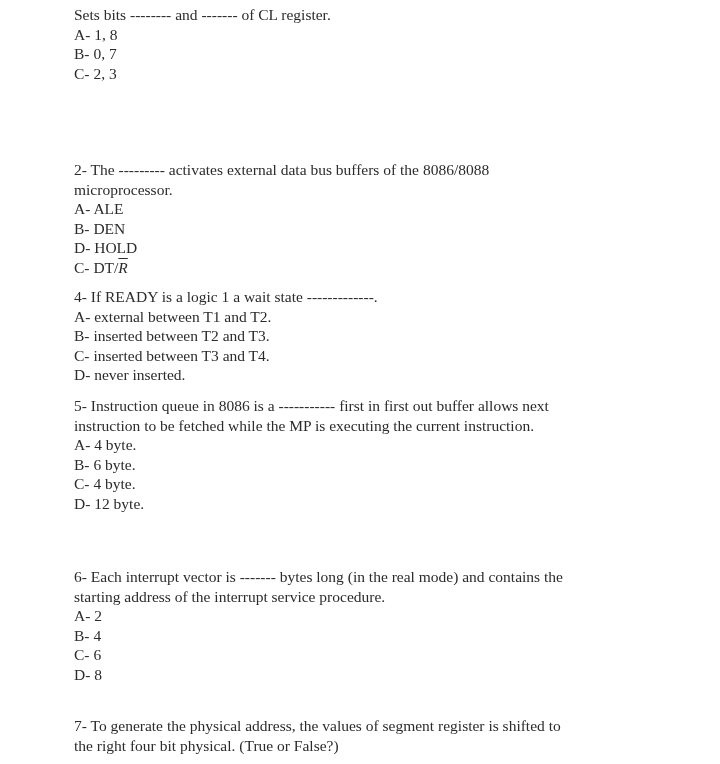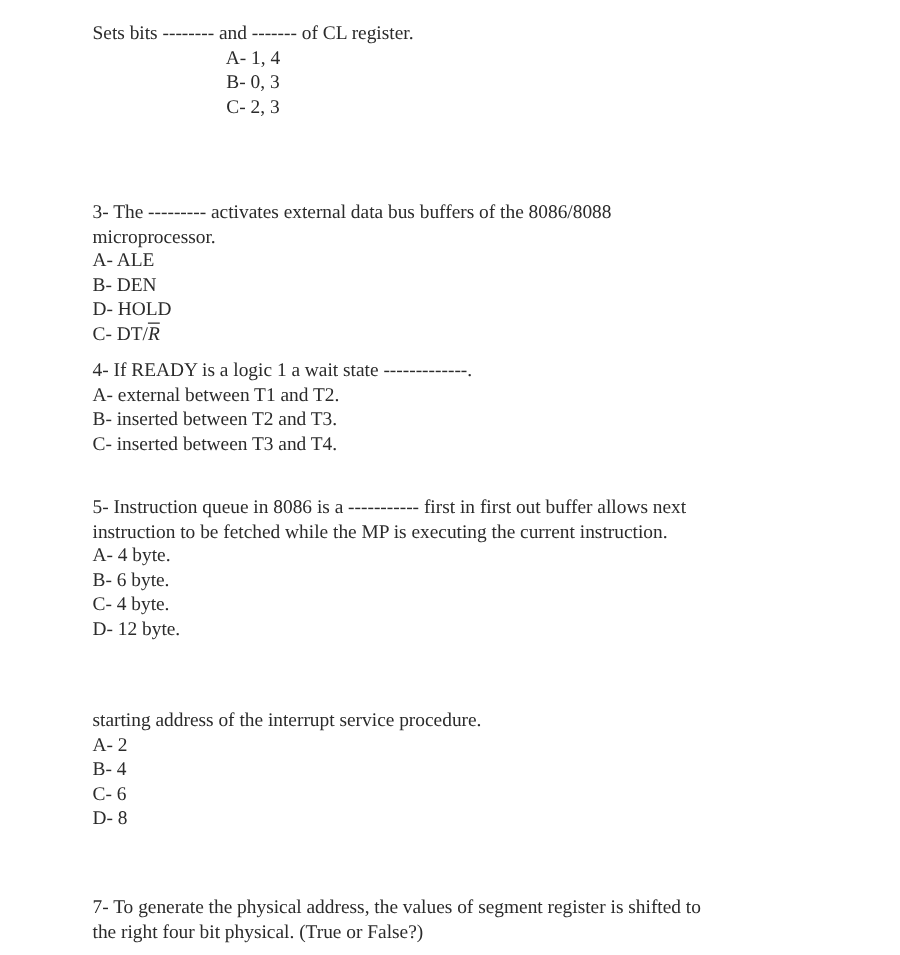--- a/index.html
+++ b/index.html
@@ -24,69 +24,71 @@
     }
     .question {
       margin: 0;
     }
     .line {
       display: block;
       height: 19.6px;
       line-height: 19.6px;
       white-space: nowrap;
     }
-    .q1 { position: absolute; top: 13px; text-align: center; }
+    .q1 { position: absolute; top: 1px; }
     .q3 { position: absolute; top: 156px; }
     .q4 { position: absolute; top: 283px; }
     .q5 { position: absolute; top: 392px; }
     .q6 { position: absolute; top: 563px; }
     .q7 { position: absolute; top: 712px; }
     .over-r {
       font-style: italic;
       text-decoration: overline;
     }
   </style>
 </head>
 <body>
 
 <div class="page">
 
   <div class="question q1">
     <span class="line">Sets bits -------- and ------- of CL register.</span>
-    <span class="line"><span>A-</span> <span>1, 4</span></span>
-    <span class="line"><span>B-</span> <span>0, 3</span></span>
+    <span class="line"><span>A-</span> <span>1, 8</span></span>
+    <span class="line"><span>B-</span> <span>0, 7</span></span>
     <span class="line"><span>C-</span> <span>2, 3</span></span>
   </div>
 
   <div class="question q3">
-    <span class="line">3- The --------- activates external data bus buffers of the 8086/8088</span>
+    <span class="line">2- The --------- activates external data bus buffers of the 8086/8088</span>
     <span class="line">microprocessor.</span>
     <span class="line"><span>A-</span> <span>ALE</span></span>
     <span class="line"><span>B-</span> <span>DEN</span></span>
     <span class="line"><span>D-</span> <span>HOLD</span></span>
     <span class="line"><span>C-</span> <span>DT/</span><span class="over-r">R</span></span>
   </div>
 
   <div class="question q4">
     <span class="line">4- If READY is a logic 1 a wait state -------------.</span>
     <span class="line"><span>A-</span> <span>external between T1 and T2.</span></span>
     <span class="line"><span>B-</span> <span>inserted between T2 and T3.</span></span>
     <span class="line"><span>C-</span> <span>inserted between T3 and T4.</span></span>
+    <span class="line"><span>D-</span> <span>never inserted.</span></span>
   </div>
 
   <div class="question q5">
     <span class="line">5- Instruction queue in 8086 is a ----------- first in first out buffer allows next</span>
     <span class="line">instruction to be fetched while the MP is executing the current instruction.</span>
     <span class="line"><span>A-</span> <span>4 byte.</span></span>
     <span class="line"><span>B-</span> <span>6 byte.</span></span>
     <span class="line"><span>C-</span> <span>4 byte.</span></span>
     <span class="line"><span>D-</span> <span>12 byte.</span></span>
   </div>
 
   <div class="question q6">
+    <span class="line">6- Each interrupt vector is ------- bytes long (in the real mode) and contains the</span>
     <span class="line">starting address of the interrupt service procedure.</span>
     <span class="line"><span>A-</span> <span>2</span></span>
     <span class="line"><span>B-</span> <span>4</span></span>
     <span class="line"><span>C-</span> <span>6</span></span>
     <span class="line"><span>D-</span> <span>8</span></span>
   </div>
 
   <div class="question q7">
     <span class="line">7- To generate the physical address, the values of segment register is shifted to</span>
     <span class="line">the right four bit physical. (True or False?)</span>

